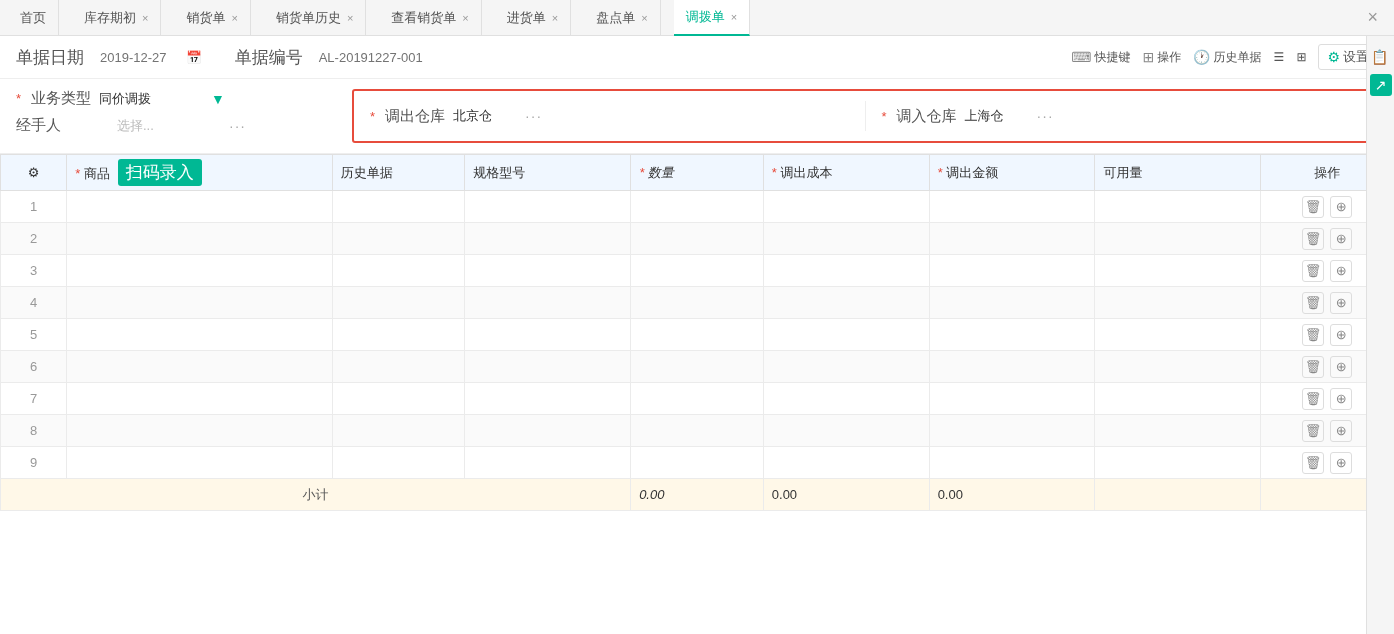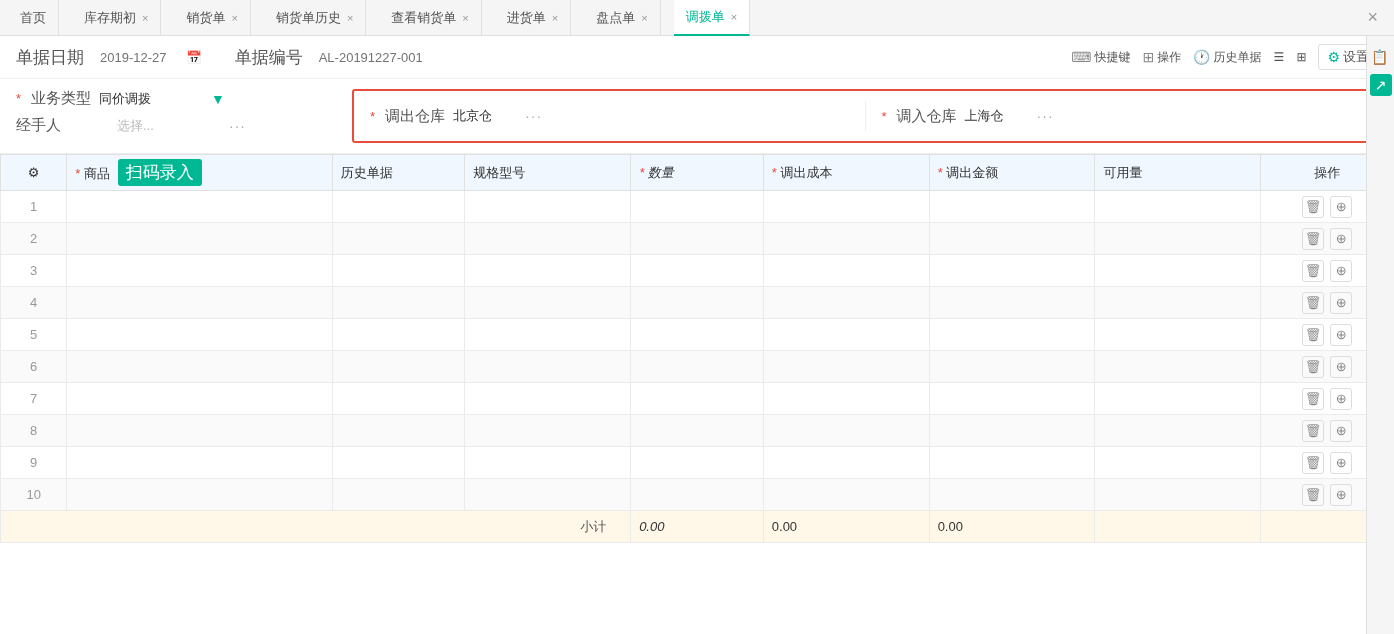--- a/index.html
+++ b/index.html
@@ -490,38 +490,22 @@
       <td class="col-cost"></td>
       <td class="col-amount"></td>
       <td class="col-available"></td>
       <td class="col-op">
         <div class="op-icons">
           <button class="op-icon-btn">🗑</button>
           <button class="op-icon-btn">⊕</button>
         </div>
       </td>
     </tr>
-          <tr>
-      <td class="col-num row-num">10</td>
-      <td class="col-goods"></td>
-      <td class="col-unit"></td>
-      <td class="col-spec"></td>
-      <td class="col-qty"></td>
-      <td class="col-cost"></td>
-      <td class="col-amount"></td>
-      <td class="col-available"></td>
-      <td class="col-op">
-        <div class="op-icons">
-          <button class="op-icon-btn">🗑</button>
-          <button class="op-icon-btn">⊕</button>
-        </div>
-      </td>
-    </tr>
           <tr class="subtotal-row">
-    <td class="col-num" colspan="4" style="text-align:right; color:#555; padding-right:24px;">小计</td>
+    <td class="col-num" colspan="4" style="text-align:center; color:#555; padding-right:8px;">小计</td>
     <td class="col-qty">0.00</td>
     <td class="col-cost">0.00</td>
     <td class="col-amount">0.00</td>
     <td class="col-available"></td>
     <td class="col-op"></td>
   </tr>
         </tbody>
     </table>
   </div>
 

